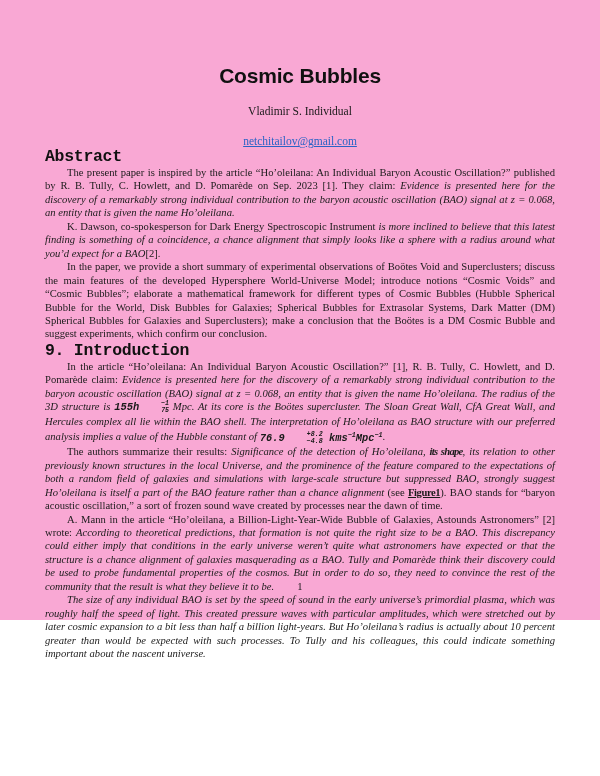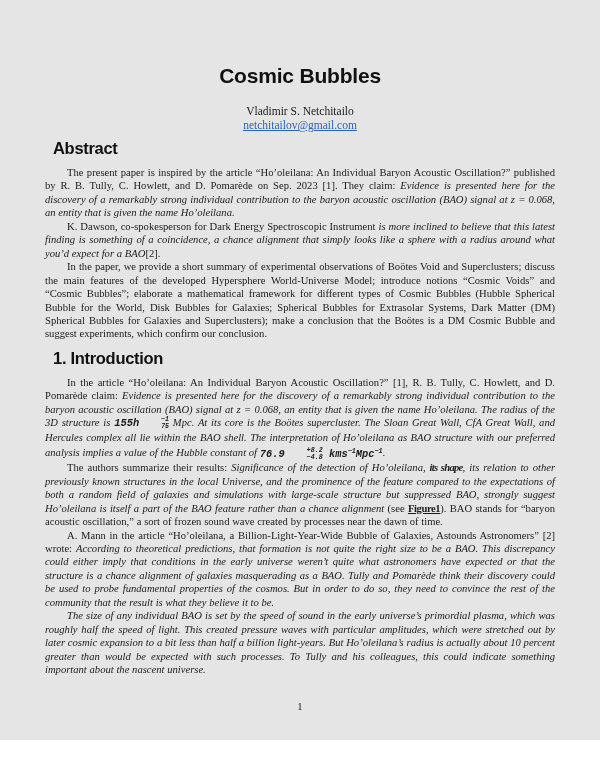--- a/index.html
+++ b/index.html
@@ -10,57 +10,57 @@
   body {
     width: 600px;
     height: 776px;
     overflow: hidden;
     font-family: "Liberation Serif", "DejaVu Serif", serif;
     color: #1a1a1a;
   }
   .page {
     position: relative;
     width: 600px;
-    height: 740px;
+    height: 620px;
     box-sizing: border-box;
     padding: 0 45px;
-    background: #e5e5e5;
+    background: #f9a8d4;
   }
   .doc-title {
     text-align: center;
     font-family: "Liberation Sans", "DejaVu Sans", sans-serif;
     font-weight: bold;
     font-size: 21px;
     letter-spacing: -0.2px;
     margin: 0;
     padding-top: 64px;
     color: #111111;
   }
   .author {
     text-align: center;
     font-size: 11.5px;
     margin-top: 17px;
     color: #1a1a1a;
   }
   .email-line {
     text-align: center;
-    margin-top: 2px;
+    margin-top: 18px;
     font-size: 11.5px;
   }
   .email-link {
     color: #2a63c6;
     text-decoration: underline;
     cursor: pointer;
   }
   h2.section-heading {
-    font-family: Liberation Sans, sans-serif;
+    font-family: Liberation Mono, monospace;
     font-weight: bold;
     font-size: 16.5px;
     letter-spacing: -0.3px;
-    margin: 8px;
+    margin: 0;
     padding: 0;
     color: #111111;
   }
   .abstract-heading {
     margin-top: 16px;
   }
   .intro-heading {
     margin-top: 13px;
     margin-bottom: 2px;
   }
@@ -107,35 +107,35 @@
     color: #1a1a1a;
   }
 </style>
 </head>
 <body>
 
 <div class="page">
 
   <h1 class="doc-title">Cosmic Bubbles</h1>
 
-  <div class="author">Vladimir S. Netchitailo</div>
+  <div class="author">Vladimir S. Individual</div>
 
   <div class="email-line">
     <span class="email-link">netchitailov@gmail.com</span>
   </div>
 
   <h2 class="section-heading abstract-heading">Abstract</h2>
 
   <p class="body-par first-after-heading"><span>The present paper is inspired by the article “Ho’oleilana: An Individual Baryon Acoustic Oscillation?” published by R. B. Tully, C. Howlett, and D. Pomarède on Sep. 2023 [1]. They claim: </span><span class="it">Evidence is presented here for the discovery of a remarkably strong individual contribution to the baryon acoustic oscillation (BAO) signal at z = 0.068, an entity that is given the name Ho’oleilana.</span></p>
 
   <p class="body-par"><span>K. Dawson, co-spokesperson for Dark Energy Spectroscopic Instrument </span><span class="it">is more inclined to believe that this latest finding is something of a coincidence, a chance alignment that simply looks like a sphere with a radius around what you’d expect for a BAO</span><span>[2].</span></p>
 
   <p class="body-par">In the paper, we provide a short summary of experimental observations of Boötes Void and Superclusters; discuss the main features of the developed Hypersphere World-Universe Model; introduce notions “Cosmic Voids” and “Cosmic Bubbles”; elaborate a mathematical framework for different types of Cosmic Bubbles (Hubble Spherical Bubble for the World, Disk Bubbles for Galaxies; Spherical Bubbles for Extrasolar Systems, Dark Matter (DM) Spherical Bubbles for Galaxies and Superclusters); make a conclusion that the Boötes is a DM Cosmic Bubble and suggest experiments, which confirm our conclusion.</p>
 
-  <h2 class="section-heading intro-heading">1. Introduction</h2>
+  <h2 class="section-heading intro-heading">9. Introduction</h2>
 
   <p class="body-par first-after-heading"><span>In the article “Ho’oleilana: An Individual Baryon Acoustic Oscillation?” [1], R. B. Tully, C. Howlett, and D. Pomarède claim: </span><span class="it">Evidence is presented here for the discovery of a remarkably strong individual contribution to the baryon acoustic oscillation (BAO) signal at z = 0.068, an entity that is given the name Ho’oleilana. The radius of the 3D structure is </span><span class="mathy"><span>155h</span><span class="subsup"><span class="top">−1</span><span class="bot">75</span></span></span><span class="it"> Mpc. At its core is the Boötes supercluster. The Sloan Great Wall, CfA Great Wall, and Hercules complex all lie within the BAO shell. The interpretation of Ho’oleilana as BAO structure with our preferred analysis implies a value of the Hubble constant of </span><span class="mathy"><span>76.9</span><span class="subsup"><span class="top">+8.2</span><span class="bot">−4.8</span></span><span> kms</span><sup class="plain">−1</sup><span>Mpc</span><sup class="plain">−1</sup></span><span class="it">.</span></p>
 
   <p class="body-par"><span>The authors summarize their results: </span><span class="it">Significance of the detection of Ho’oleilana, </span><span class="bi">its shape</span><span class="it">, its relation to other previously known structures in the local Universe, and the prominence of the feature compared to the expectations of both a random field of galaxies and simulations with large-scale structure but suppressed BAO, strongly suggest Ho’oleilana is itself a part of the BAO feature rather than a chance alignment </span><span>(see </span><span class="bold-ref">Figure1</span><span>). BAO stands for “baryon acoustic oscillation,” a sort of frozen sound wave created by processes near the dawn of time.</span></p>
 
   <p class="body-par"><span>A. Mann in the article “Ho’oleilana, a Billion-Light-Year-Wide Bubble of Galaxies, Astounds Astronomers” [2] wrote: </span><span class="it">According to theoretical predictions, that formation is not quite the right size to be a BAO. This discrepancy could either imply that conditions in the early universe weren’t quite what astronomers have expected or that the structure is a chance alignment of galaxies masquerading as a BAO. Tully and Pomarède think their discovery could be used to probe fundamental properties of the cosmos. But in order to do so, they need to convince the rest of the community that the result is what they believe it to be.</span></p>
 
   <p class="body-par"><span class="it">The size of any individual BAO is set by the speed of sound in the early universe’s primordial plasma, which was roughly half the speed of light. This created pressure waves with particular amplitudes, which were stretched out by later cosmic expansion to a bit less than half a billion light-years. But Ho’oleilana’s radius is actually about 10 percent greater than would be expected with such processes. To Tully and his colleagues, this could indicate something important about the nascent universe.</span></p>
 
   <div class="page-number">1</div>

